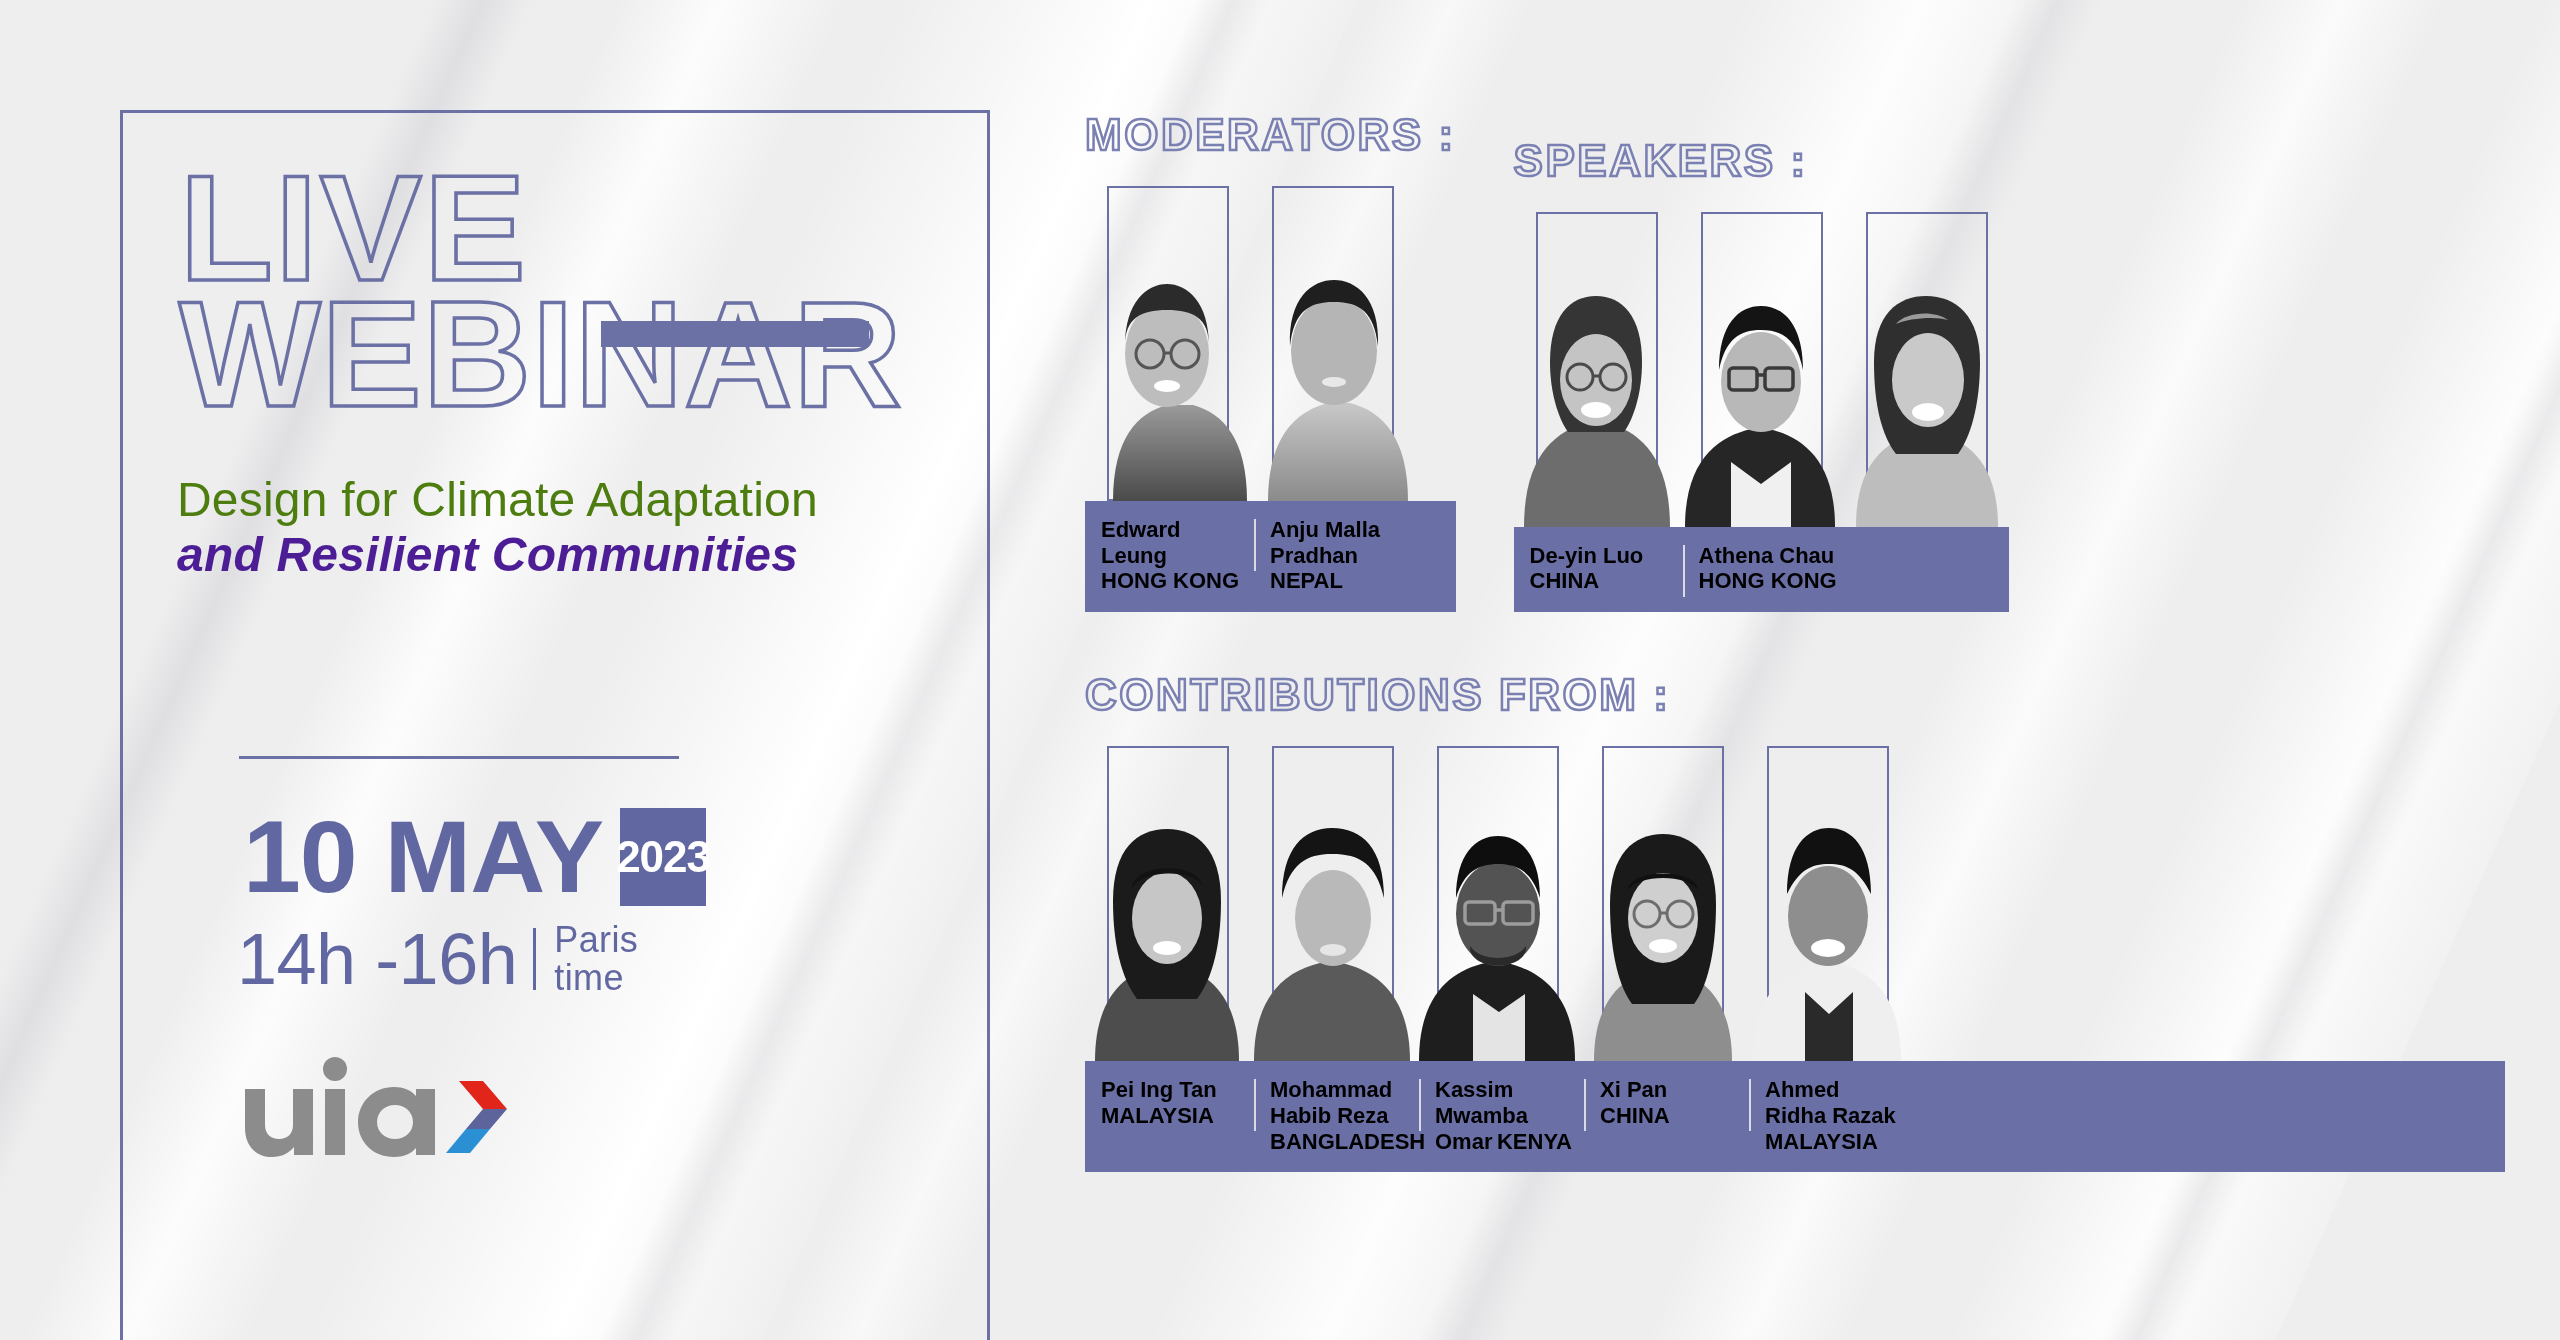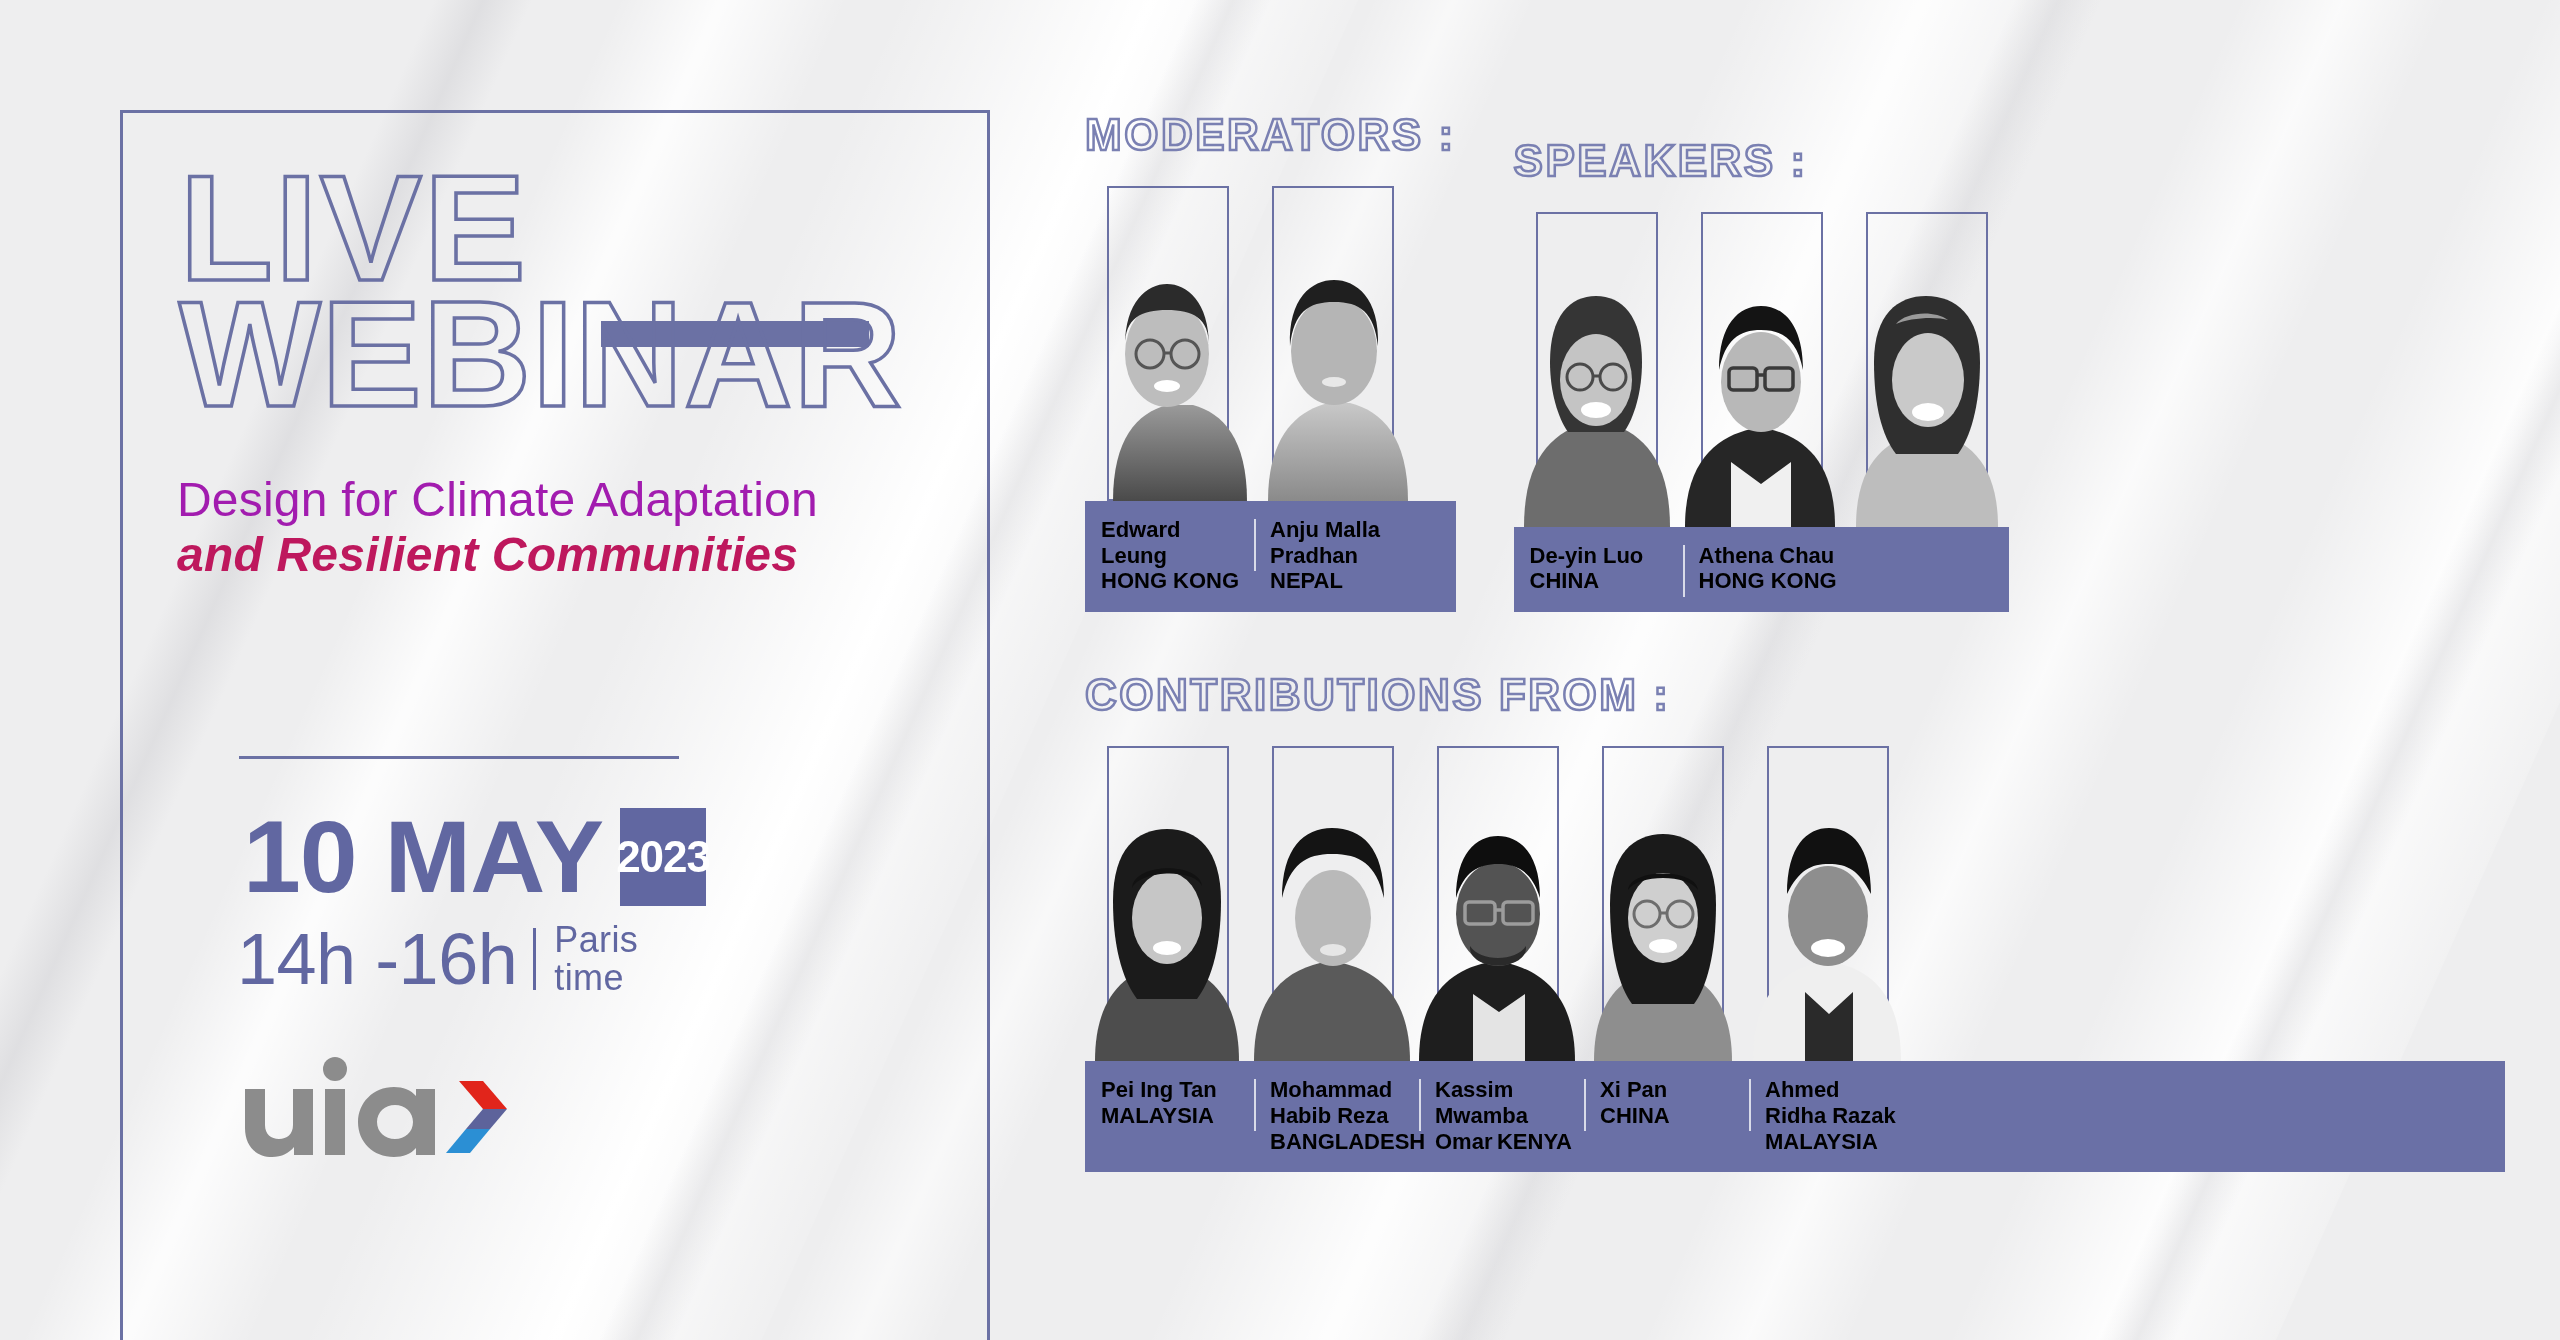--- a/index.html
+++ b/index.html
@@ -48,25 +48,25 @@
     background:#6b71a4;
   }
   #word-webinar{
     position:absolute; left:-4px; top:112px;
     font-size:150px; letter-spacing:1px;
   }
 
   #subtitle{ position:absolute; left:-6px; top:300px; width:790px; }
   #subtitle .l1{
     font-family:"Liberation Sans Narrow","Liberation Sans", sans-serif;
-    font-size:48px; color:#a21caf; line-height:1.14; letter-spacing:.2px;
+    font-size:48px; color:#4d7c0f; line-height:1.14; letter-spacing:.2px;
   }
   #subtitle .l2{
     font-family:"Liberation Sans Narrow","Liberation Sans", sans-serif;
-    font-size:48px; color:#be185d; font-style:italic; font-weight:700;
+    font-size:48px; color:#4c1d95; font-style:italic; font-weight:700;
     line-height:1.14; letter-spacing:.2px;
   }
 
   #divider{ position:absolute; left:56px; top:583px; width:440px; height:3px; background:#6b71a4; }
 
   #date-row{ position:absolute; left:60px; top:625px; display:flex; align-items:flex-end; }
   #date-big{
     font-family:"Liberation Sans Narrow","Liberation Sans", sans-serif;
     font-weight:700; font-size:102px; color:#6167a1; letter-spacing:-1px;
     line-height:.95; transform:scaleX(1.02); transform-origin:left;

